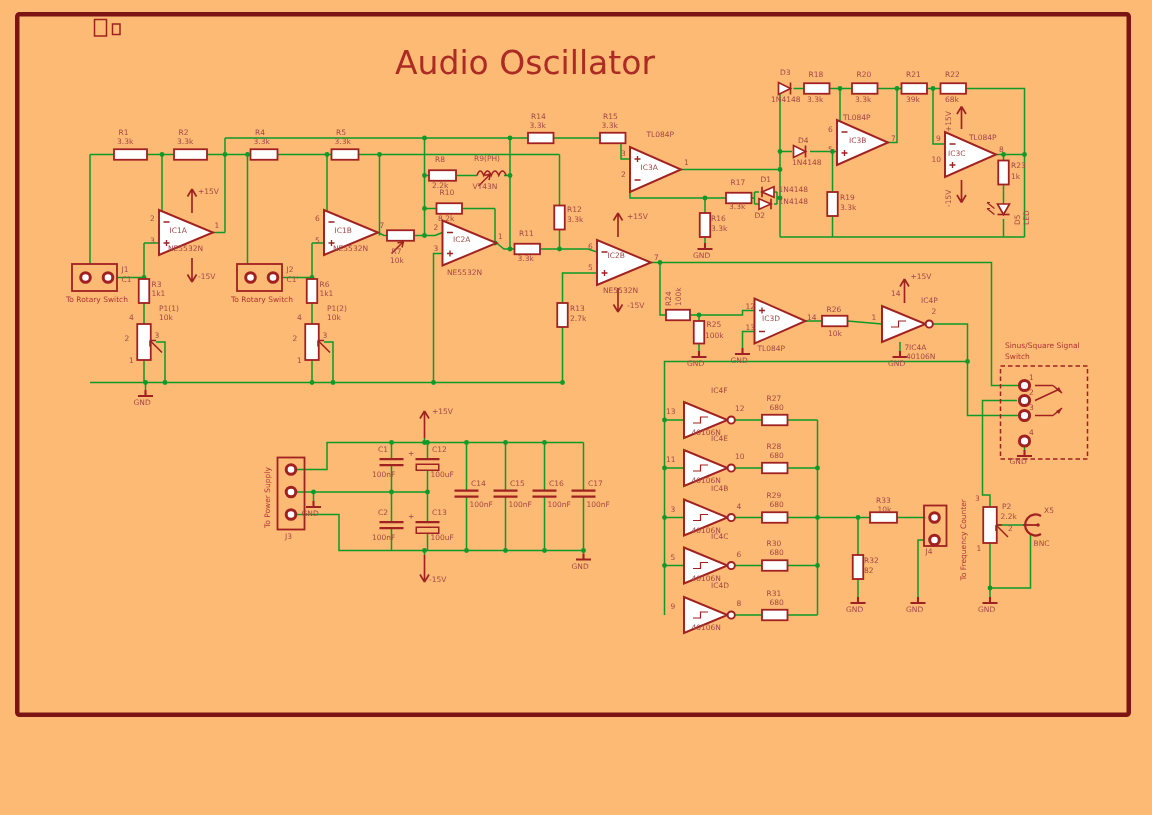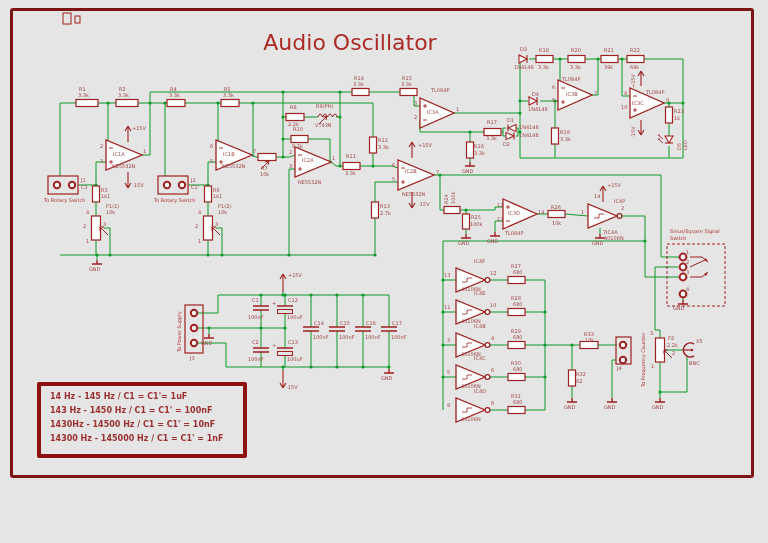--- a/index.html
+++ b/index.html
@@ -1,16 +1,16 @@
 <!DOCTYPE html>
 <html><head>
 <meta charset="utf-8">
 <style>
   html,body{margin:0;padding:0;background:#fff}
-  #wrap{position:relative;width:768px;height:543px;background:#e5e5e5;font-family:"DejaVu Sans",sans-serif;overflow:hidden}
+  #wrap{position:relative;width:768px;height:543px;background:#fdba74;font-family:"DejaVu Sans",sans-serif;overflow:hidden}
   #frame{position:absolute;left:10px;top:8px;width:738px;height:464px;border:3px solid #7d1414;border-radius:3px}
   #title{position:absolute;left:240px;top:30px;width:220px;text-align:center;font-size:22px;color:#ac2b25}
   svg{position:absolute;left:0;top:0}
   .t{position:absolute;font-size:5px;line-height:6px;color:#a34848;white-space:nowrap;font-weight:normal}
   .rot{transform:rotate(-90deg);transform-origin:0 0}
   #info{position:absolute;left:37px;top:382px;width:202px;height:68px;border:4px solid #8e1111;border-radius:2px}
   #info .l{position:absolute;left:9px;font-size:8px;font-weight:bold;color:#9c2f2f;white-space:nowrap}
 </style>
 </head>
 <body>
@@ -473,19 +473,13 @@
     <b class="t" style="left:339px;top:334px">100nF</b>
   <b class="t" style="left:366px;top:320px">C16</b>
     <b class="t" style="left:365px;top:334px">100nF</b>
   <b class="t" style="left:392px;top:320px">C17</b>
     <b class="t" style="left:391px;top:334px">100nF</b>
   <b class="t" style="left:288px;top:272px">+15V</b>
   <b class="t" style="left:286px;top:384px">-15V</b>
   <b class="t" style="left:201px;top:340px">GND</b>
   <b class="t" style="left:381px;top:375px">GND</b>
 
-  <div id="info">
-    <span class="l" style="top:6px">14 Hz - 145 Hz / C1 = C1'= 1uF</span>
-    <span class="l" style="top:20px">143 Hz - 1450 Hz / C1 = C1' = 100nF</span>
-    <span class="l" style="top:34px">1430Hz - 14500 Hz / C1 = C1' = 10nF</span>
-    <span class="l" style="top:48px">14300 Hz - 145000 Hz / C1 = C1' = 1nF</span>
-  </div>
 </div>
 
 </body></html>

